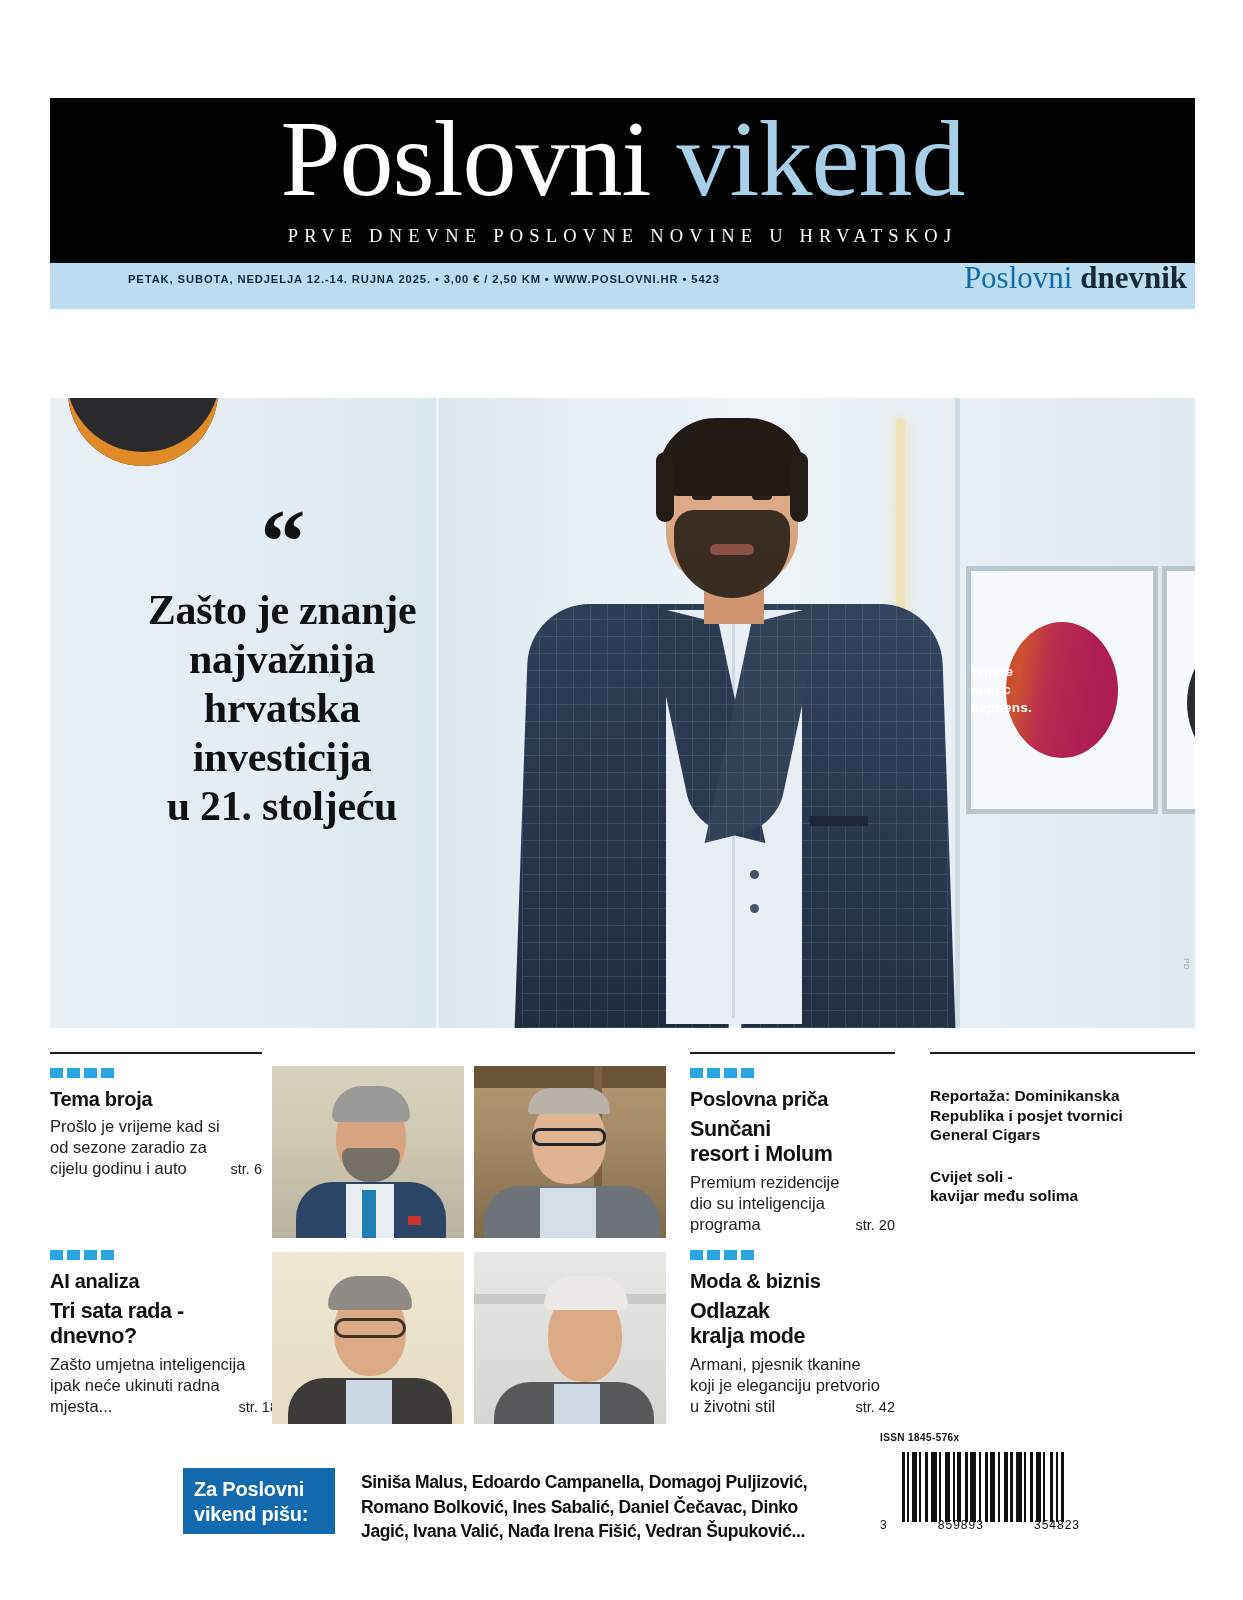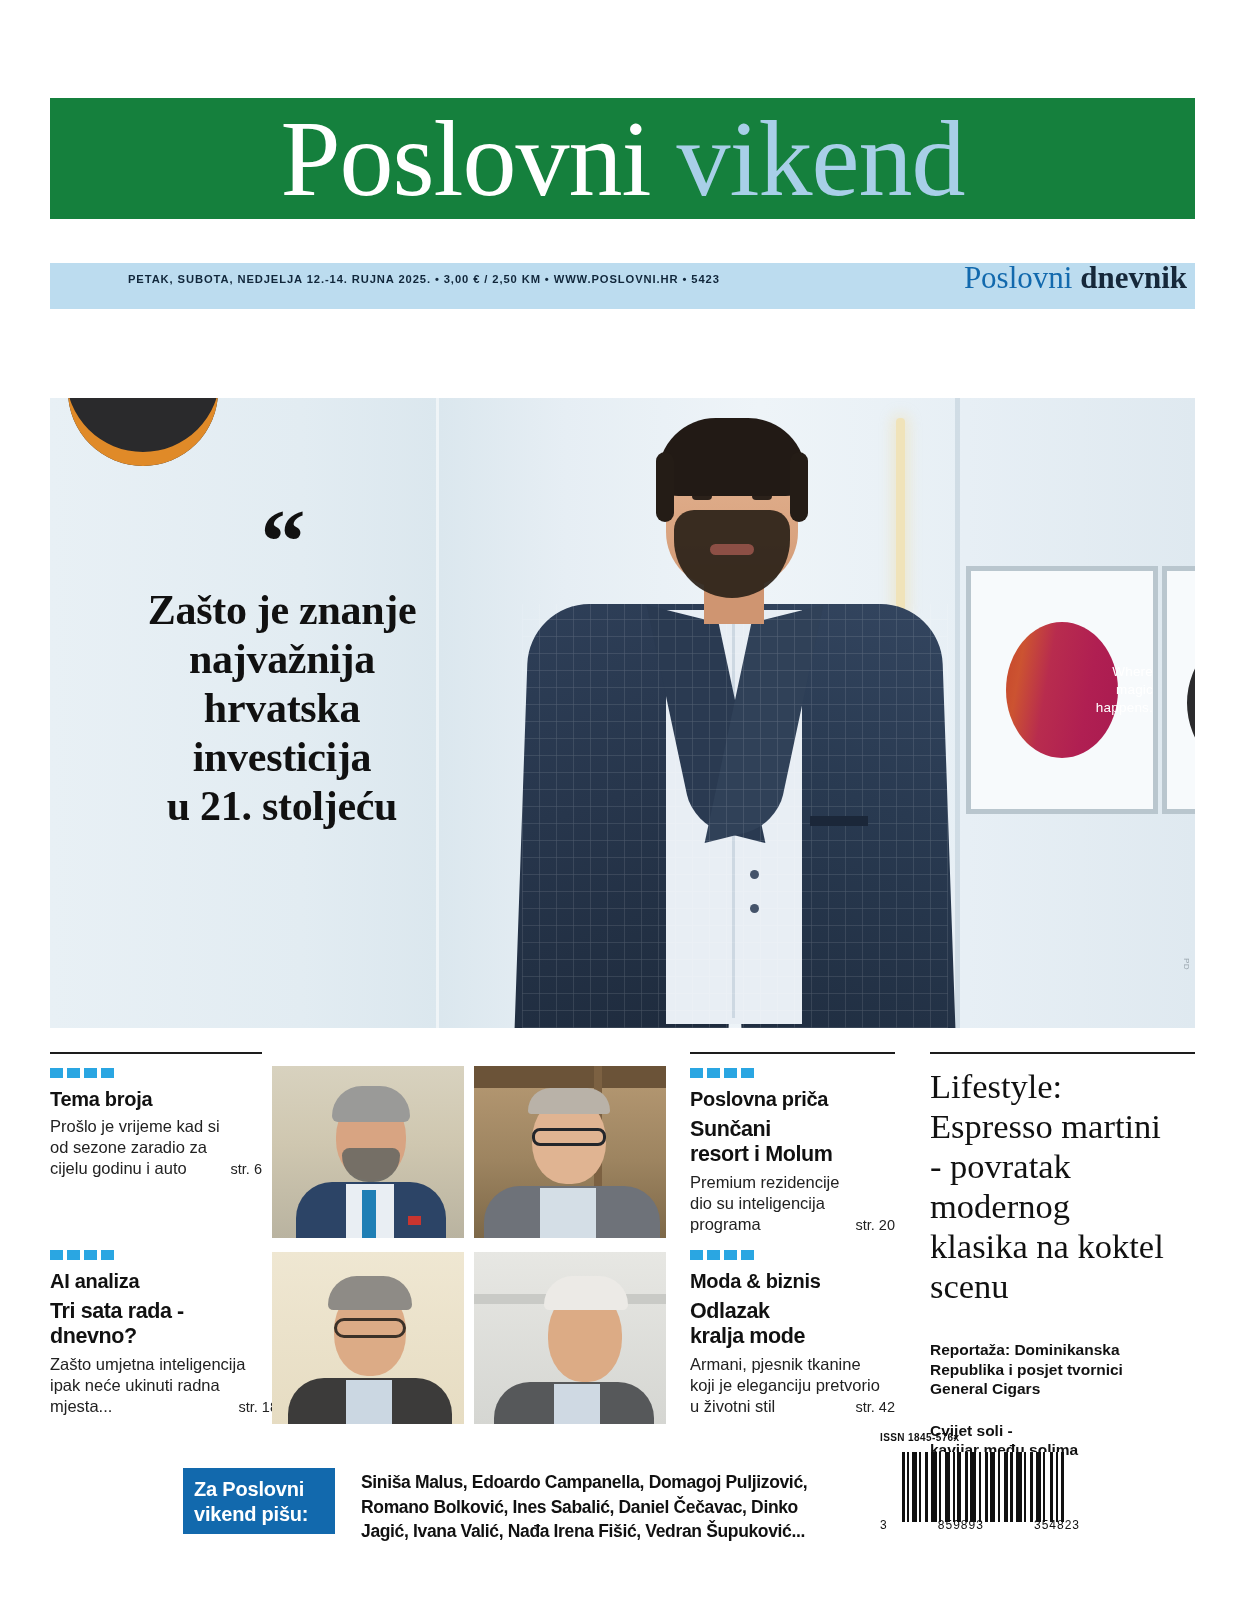--- a/index.html
+++ b/index.html
@@ -1,20 +1,20 @@
 <!DOCTYPE html>
 <html><head>
 <meta charset="utf-8">
 <style>
   html,body{margin:0;padding:0;background:#ffffff;}
   body{width:1243px;height:1600px;font-family:"Liberation Sans",sans-serif;-webkit-font-smoothing:antialiased;}
   .page{position:relative;width:1243px;height:1600px;background:#fff;overflow:hidden;}
 
   
-  .masthead{position:absolute;left:50px;top:98px;width:1145px;height:121px;background:#15803d;}
+  .masthead{position:absolute;left:50px;top:98px;width:1145px;height:165px;background:#000000;}
   .mast-logo{position:absolute;left:0;top:2px;width:1145px;text-align:center;
              font-family:"Liberation Serif",serif;font-size:108px;line-height:118px;letter-spacing:-1px;}
   .mast-logo .w1{color:#ffffff;font-weight:400;}
   .mast-logo .w2{color:#a8cfe8;font-weight:400;}
   .mast-tag{position:absolute;left:0;top:128px;width:1145px;text-align:center;color:#ffffff;
             font-family:"Liberation Serif",serif;font-size:18.5px;letter-spacing:6.2px;font-weight:400;}
 
   .infobar{position:absolute;left:50px;top:263px;width:1145px;height:46px;background:#bcdcef;}
   .infoline{position:absolute;left:78px;top:10px;font-size:11.2px;font-weight:bold;color:#10263a;letter-spacing:0.9px;}
   .pd-logo{position:absolute;right:8px;top:-2px;font-family:"Liberation Serif",serif;font-size:31px;line-height:34px;white-space:nowrap;}
@@ -40,22 +40,22 @@
         border-radius:0 0 80px 80px;box-shadow:inset 0 -16px 0 -2px #e08a28;}
   .tube{position:absolute;left:846px;top:20px;width:9px;height:200px;background:#f0e3b9;border-radius:4px;
         box-shadow:0 0 14px 3px rgba(240,227,185,.7);}
 
   
   .poster{position:absolute;left:916px;top:168px;width:182px;height:238px;background:#f7fafc;
           border:5px solid #b9c6ce;}
   .poster .circle{position:absolute;left:50%;top:50%;transform:translate(-50%,-50%);
           width:112px;height:136px;border-radius:50%/50%;
           background:linear-gradient(100deg,#c5462b 0%,#cc5331 16%,#b82c4e 38%,#b01f52 70%,#a91b50 100%);}
-  .poster .ptxt{position:absolute;left:0;top:50%;transform:translateY(-50%);width:100%;text-align:right;
-          color:#fff;font-weight:normal;font-size:13.5px;line-height:18px;letter-spacing:.2px;}
+  .poster .ptxt{position:absolute;left:0;top:50%;transform:translateY(-50%);width:100%;text-align:left;
+          color:#fff;font-weight:bold;font-size:13.5px;line-height:18px;letter-spacing:.2px;}
   .poster2{position:absolute;left:1112px;top:168px;width:120px;height:238px;background:#f7fafc;
           border:5px solid #b9c6ce;overflow:hidden;}
   .poster2 .circle2{position:absolute;left:20px;top:56px;width:120px;height:126px;border-radius:50%;
           border:13px solid #2b2b2d;}
 
   
   .subject{position:absolute;left:438px;top:20px;width:470px;height:610px;}
   .sj-head{position:absolute;left:178px;top:12px;width:132px;height:158px;border-radius:60px 60px 56px 56px;
         background:linear-gradient(180deg,#e4b594 0%,#d9a37f 70%,#cf9874 100%);}
   .sj-hair{position:absolute;left:170px;top:0px;width:148px;height:78px;border-radius:74px 74px 26px 26px;
@@ -339,28 +339,20 @@
         <div>Armani, pjesnik tkanine</div>
         <div>koji je eleganciju pretvorio</div>
         <div style="display:flex;justify-content:space-between;align-items:baseline;">
           <span>u životni stil</span>
           <span class="pg">str. 42</span>
         </div>
       </div>
     </div>
 
     <div class="colD">
-      <div class="lifestyle">
-        <div>Lifestyle:</div>
-        <div>Espresso martini</div>
-        <div>- povratak</div>
-        <div>modernog</div>
-        <div>klasika na koktel</div>
-        <div>scenu</div>
-      </div>
       <div class="rep">
         <div>Reportaža: Dominikanska</div>
         <div>Republika i posjet tvornici</div>
         <div>General Cigars</div>
       </div>
       <div class="rep2">
         <div>Cvijet soli -</div>
         <div>kavijar među solima</div>
       </div>
     </div>

